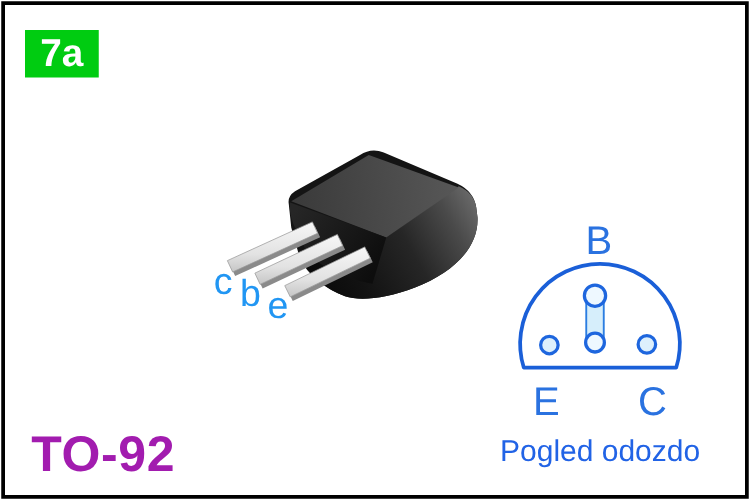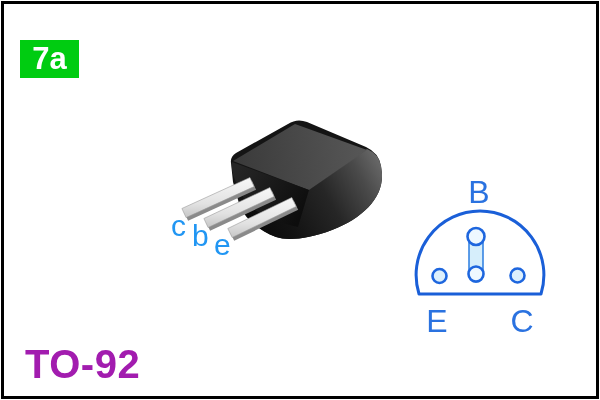--- a/index.html
+++ b/index.html
@@ -3,21 +3,21 @@
 <meta charset="utf-8">
 <style>
   html,body{margin:0;padding:0;background:#ffffff;}
   .stage{
     position:relative;width:600px;height:400px;background:#ffffff;
     font-family:"Liberation Sans",sans-serif;overflow:hidden;
   }
   .frame{position:absolute;inset:1px;border:3px solid #000;pointer-events:none;}
   .badge{
     position:absolute;left:20px;top:24px;width:59px;height:38px;
-    background:#00cc11;display:flex;align-items:center;justify-content:center;margin-top:16px;
+    background:#00cc11;display:flex;align-items:center;justify-content:center;
   }
   .badge span{color:#fff;font-size:31px;font-weight:bold;line-height:38px;}
   .gfx{position:absolute;left:0;top:0;width:600px;height:400px;}
   .lead-label{position:absolute;color:#2196f3;font-size:30px;line-height:1;}
   .pin-letter{position:absolute;color:#2a72e0;font-size:32px;line-height:1;width:24px;text-align:center;}
   .package-name{
     position:absolute;left:25px;top:344px;color:#a21caf;
     font-size:40px;font-weight:bold;line-height:1;letter-spacing:0.5px;
   }
   .caption{position:absolute;left:400px;top:350px;color:#2163e6;font-size:24px;line-height:1;}
@@ -90,14 +90,15 @@
 
   <div class="lead-label" style="left:171px;top:211px;">c</div>
   <div class="lead-label" style="left:192px;top:221px;">b</div>
   <div class="lead-label" style="left:214px;top:230px;">e</div>
 
   <div class="pin-letter" style="left:467px;top:176px;">B</div>
   <div class="pin-letter" style="left:425px;top:305px;">E</div>
   <div class="pin-letter" style="left:510px;top:305px;">C</div>
 
   <div class="package-name">TO-92</div>
+  <div class="caption">Pogled odozdo</div>
 
 </div>
 
 </body></html>

